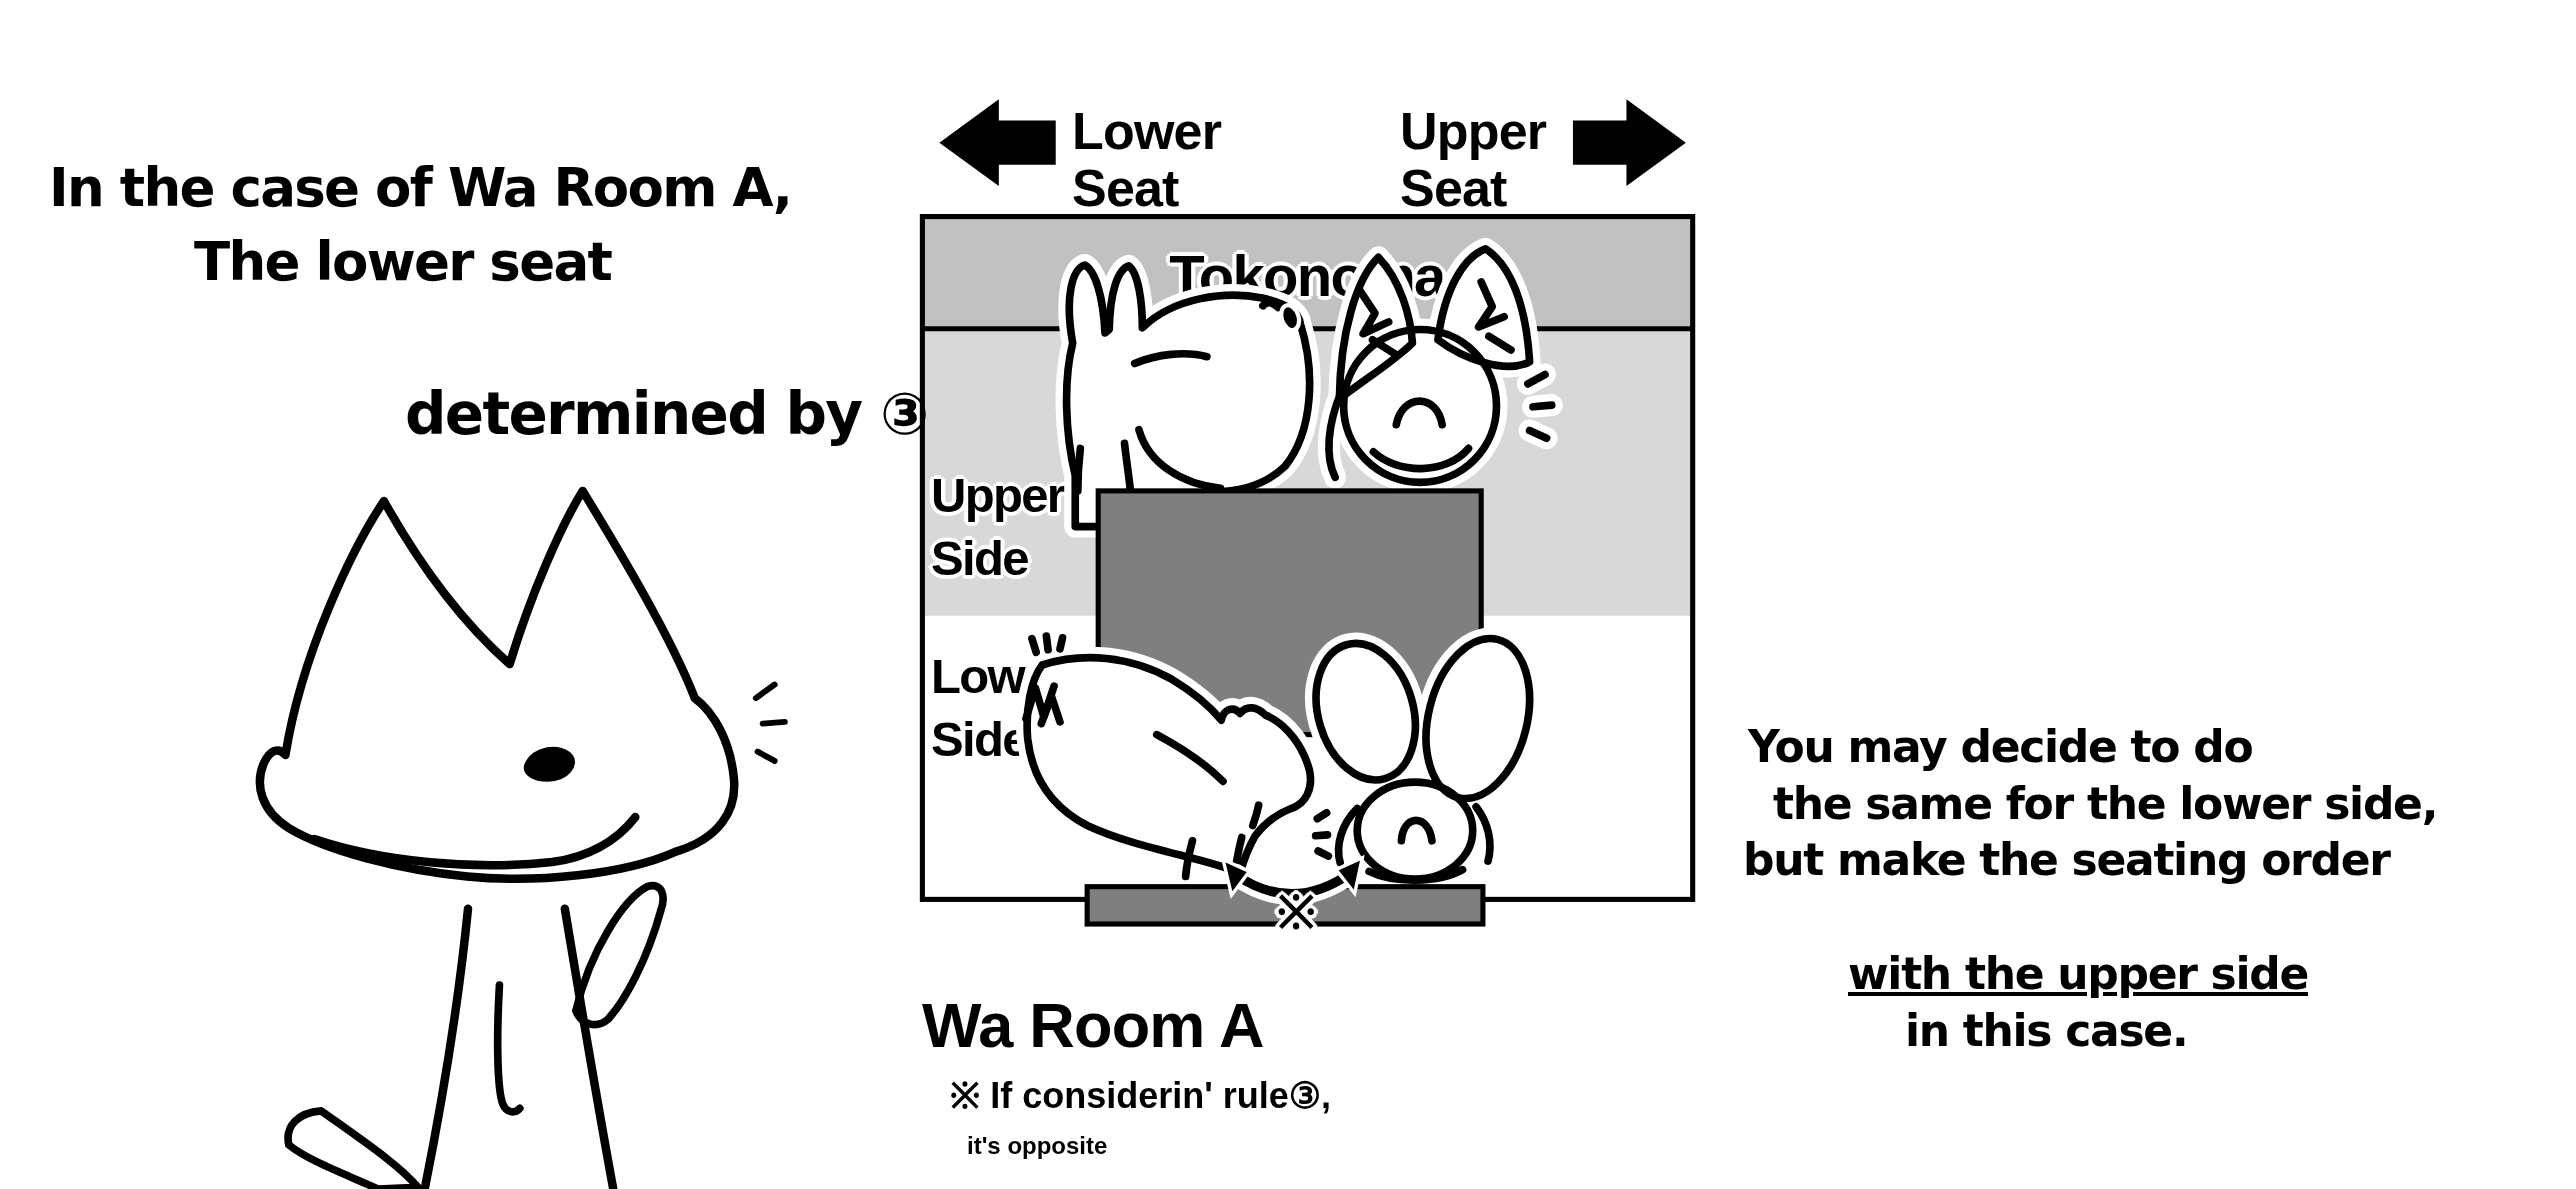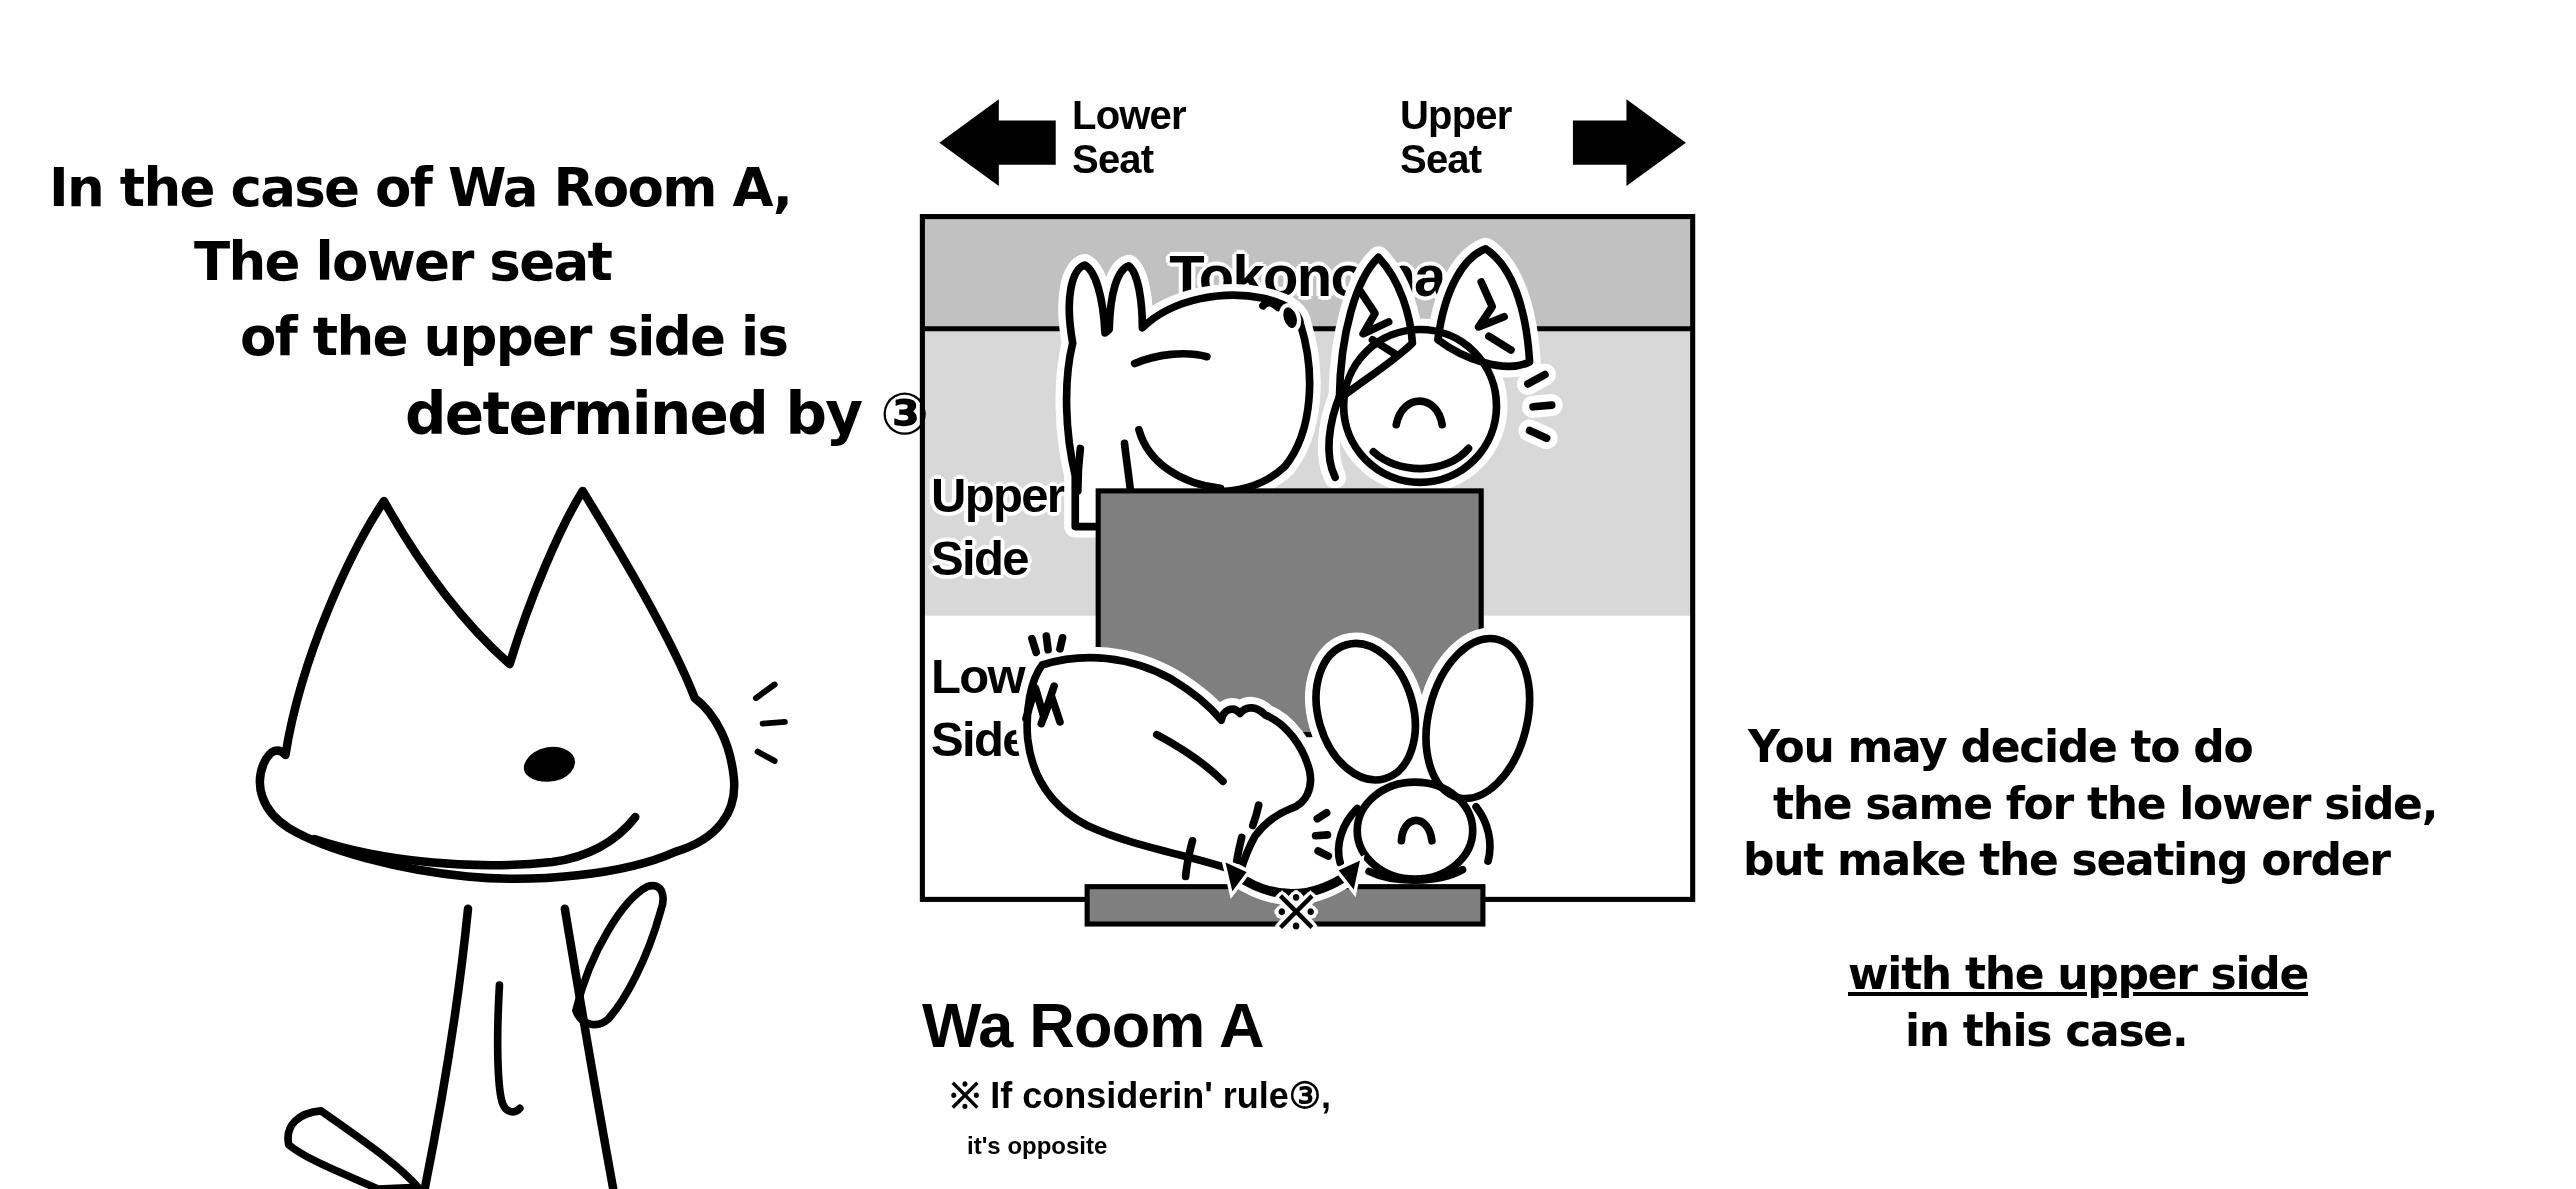--- a/index.html
+++ b/index.html
@@ -17,21 +17,21 @@
         2.5px 2.5px 0 #fff,-2.5px -2.5px 0 #fff,2.5px -2.5px 0 #fff,-2.5px 2.5px 0 #fff,
         4.2px 0 0.8px #fff,-4.2px 0 0.8px #fff,0 4.2px 0.8px #fff,0 -4.2px 0.8px #fff;}
 
   
   .lc0{left:49px;top:160px;font-size:53px;}
   .lc1{left:194px;top:234px;font-size:53px;}
   .lc2{left:240px;top:309px;font-size:53px;}
   .lc3{left:405px;top:384px;font-size:58px;}
 
   
-  .seat{font-size:40px;line-height:1.10;}
+  .seat{font-size:52px;line-height:1.10;margin-top:10px;}
   .seat-lower{left:1072px;top:93px;}
   .seat-upper{left:1400px;top:93px;}
 
   
   .tokonoma{left:922px;top:245px;width:770px;text-align:center;font-size:58px;letter-spacing:-1.7px;}
   .sidelab{font-size:49px;line-height:1.28;letter-spacing:-1.7px;}
   .upper-side{left:931px;top:464px;}
   .lower-side{left:931px;top:645px;}
 
   
@@ -170,21 +170,20 @@
       <polygon points="1604,1010 1573,1024 1595,1052" fill="#000" stroke="#fff" stroke-width="4"></polygon>
     </g>
 
     <polygon points="1106,168 1176,117 1176,142 1243,142 1243,194 1176,194 1176,219" fill="#000"></polygon>
     <polygon points="1985,168 1915,117 1915,142 1852,142 1852,194 1915,194 1915,219" fill="#000"></polygon>
   </svg>
 
   <div class="layer z4">
     <div class="txt comic lc0">In the case of Wa Room A,</div>
     <div class="txt comic lc1">The lower seat</div>
-    <div class="txt comic lc2">of the upper side is</div>
     <div class="txt comic lc3">determined by ③</div>
 
     <div class="txt cond seat seat-lower two-line">Lower
 Seat</div>
     <div class="txt cond seat seat-upper two-line">Upper
 Seat</div>
 
     <div class="txt cond wa-caption">Wa Room A</div>
     <div class="txt cond halo swap-mark">※</div>
 

